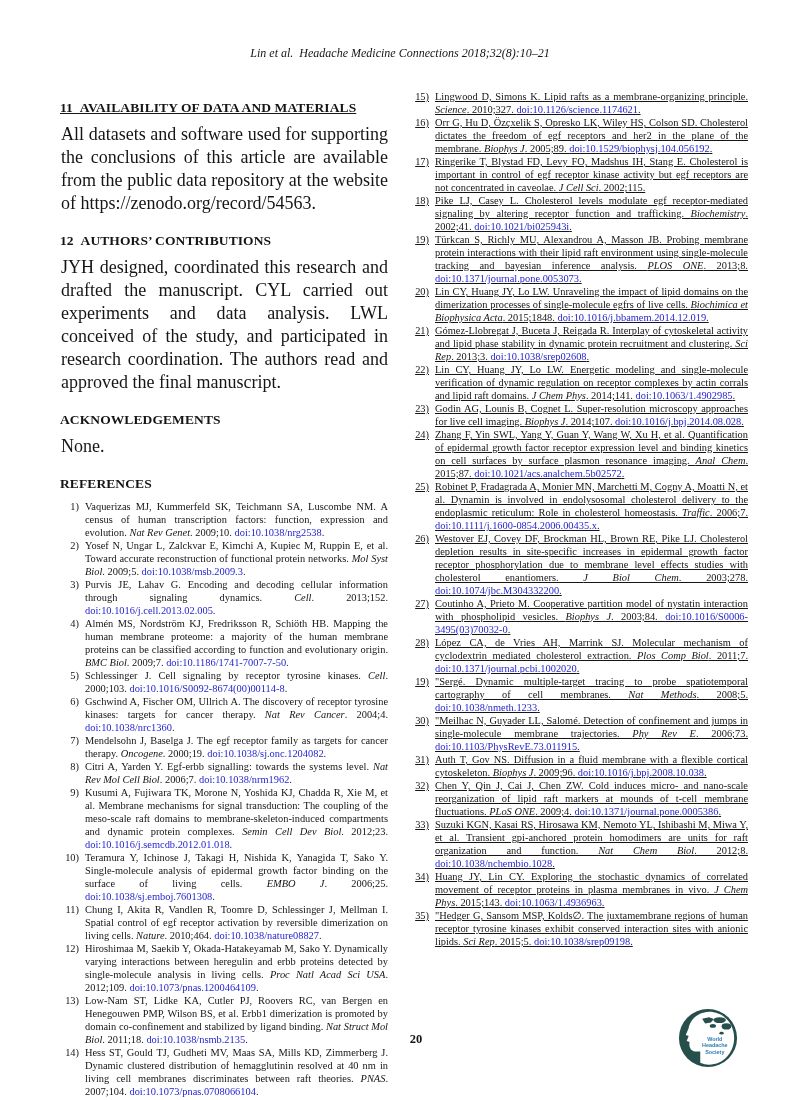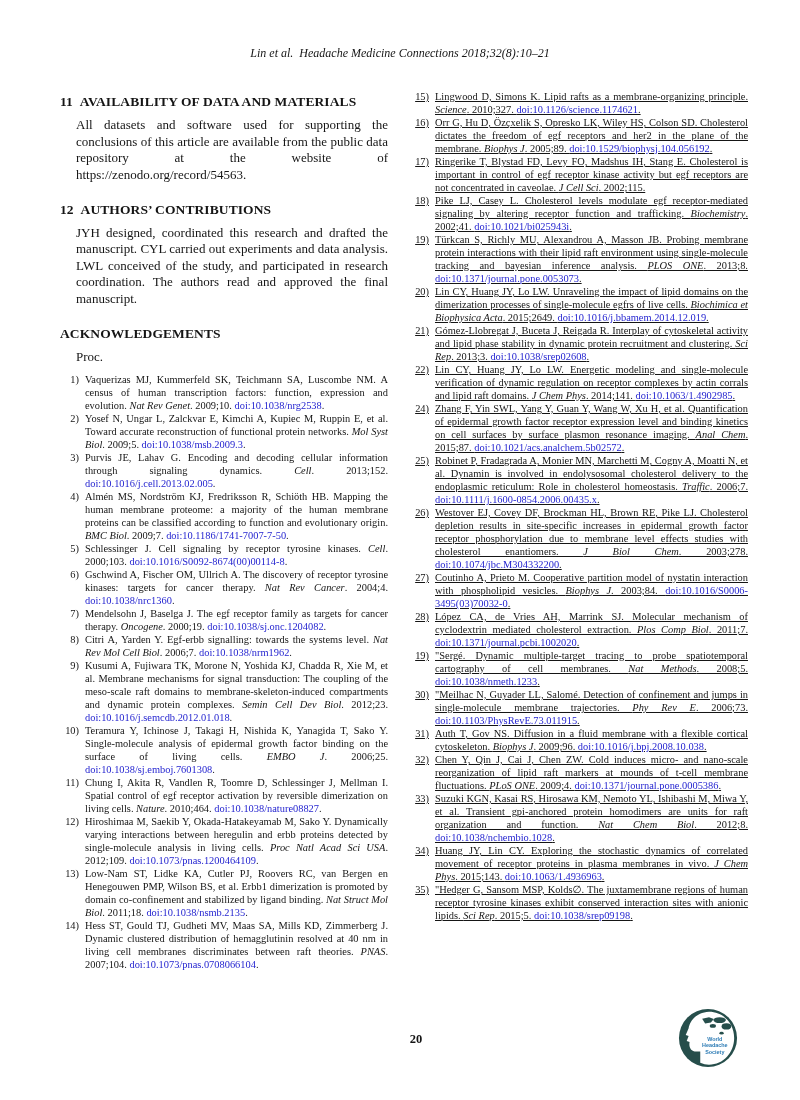--- a/index.html
+++ b/index.html
@@ -18,24 +18,24 @@
   .cols {
     position:absolute; top:88px; left:60px; width:688px;
     display:flex; gap:22px;
   }
   .col-left { width:328px; }
   .col-right { width:338px; }
   h2.sec {
     font-size:13.5px; font-weight:bold; margin:18px 0 0 0;
     letter-spacing:0.1px;
   }
-  h2.sec.first { margin-top:6px; }
+  h2.sec.first { margin-top:12px;text-decoration:underline; }
   p.para {
-    font-size:13px; line-height:1.28; text-align:justify;
-    margin:7px 0 0 16px;
+    font-size:18px; line-height:1.28; text-align:justify;
+    margin:7px 0 0 1px;
   }
   .ref-list { margin-top:8px; }
   .ref {
     display:flex; font-size:10.4px; line-height:1.25;
     margin:0;
   }
   .ref-num { flex:0 0 19px; text-align:right; padding-right:6px; }
   .ref-body { flex:1; text-align:justify; }
   .it { font-style:italic; }
   .doi { color:#2424d0; }
@@ -55,22 +55,23 @@
 
 <div class="cols">
   <div class="col col-left">
     <h2 class="sec first">11 AVAILABILITY OF DATA AND MATERIALS</h2>
     <p class="para">All datasets and software used for supporting the conclusions of this article are available from the public data repository at the website of https://zenodo.org/record/54563.</p>
 
     <h2 class="sec">12 AUTHORS’ CONTRIBUTIONS</h2>
     <p class="para">JYH designed, coordinated this research and drafted the manuscript. CYL carried out experiments and data analysis. LWL conceived of the study, and participated in research coordination. The authors read and approved the final manuscript.</p>
 
     <h2 class="sec">ACKNOWLEDGEMENTS</h2>
-    <p class="para">Proc.</p>
-
+    <p class="para">None.</p>
+
+    <h2 class="sec">REFERENCES</h2>
     <div class="ref-list" id="refs-left">
         <div class="ref">
           <span class="ref-num">1)</span>
           <span class="ref-body"><span>Vaquerizas MJ, Kummerfeld SK, Teichmann SA, Luscombe NM. A census of human transcription factors: function, expression and evolution. </span><span class="it">Nat Rev Genet</span><span>. 2009;10. </span><span class="doi">doi:10.1038/nrg2538</span><span>.</span></span>
         </div>
         <div class="ref">
           <span class="ref-num">2)</span>
           <span class="ref-body"><span>Yosef N, Ungar L, Zalckvar E, Kimchi A, Kupiec M, Ruppin E, et al. Toward accurate reconstruction of functional protein networks. </span><span class="it">Mol Syst Biol</span><span>. 2009;5. </span><span class="doi">doi:10.1038/msb.2009.3</span><span>.</span></span>
         </div>
         <div class="ref">
@@ -141,29 +142,33 @@
         <div class="ref">
           <span class="ref-num">18)</span>
           <span class="ref-body"><span>Pike LJ, Casey L. Cholesterol levels modulate egf receptor-mediated signaling by altering receptor function and trafficking. </span><span class="it">Biochemistry</span><span>. 2002;41. </span><span class="doi">doi:10.1021/bi025943i</span><span>.</span></span>
         </div>
         <div class="ref">
           <span class="ref-num">19)</span>
           <span class="ref-body"><span>Türkcan S, Richly MU, Alexandrou A, Masson JB. Probing membrane protein interactions with their lipid raft environment using single-molecule tracking and bayesian inference analysis. </span><span class="it">PLOS ONE</span><span>. 2013;8. </span><span class="doi">doi:10.1371/journal.pone.0053073</span><span>.</span></span>
         </div>
         <div class="ref">
           <span class="ref-num">20)</span>
-          <span class="ref-body"><span>Lin CY, Huang JY, Lo LW. Unraveling the impact of lipid domains on the dimerization processes of single-molecule egfrs of live cells. </span><span class="it">Biochimica et Biophysica Acta</span><span>. 2015;2649. </span><span class="doi">doi:10.1016/j.bbamem.2014.12.019</span><span>.</span></span>
+          <span class="ref-body"><span>Lin CY, Huang JY, Lo LW. Unraveling the impact of lipid domains on the dimerization processes of single-molecule egfrs of live cells. </span><span class="it">Biochimica et Biophysica Acta</span><span>. 2015;1848. </span><span class="doi">doi:10.1016/j.bbamem.2014.12.019</span><span>.</span></span>
         </div>
         <div class="ref">
           <span class="ref-num">21)</span>
           <span class="ref-body"><span>Gómez-Llobregat J, Buceta J, Reigada R. Interplay of cytoskeletal activity and lipid phase stability in dynamic protein recruitment and clustering. </span><span class="it">Sci Rep</span><span>. 2013;3. </span><span class="doi">doi:10.1038/srep02608</span><span>.</span></span>
         </div>
         <div class="ref">
           <span class="ref-num">22)</span>
           <span class="ref-body"><span>Lin CY, Huang JY, Lo LW. Energetic modeling and single-molecule verification of dynamic regulation on receptor complexes by actin corrals and lipid raft domains. </span><span class="it">J Chem Phys</span><span>. 2014;141. </span><span class="doi">doi:10.1063/1.4902985</span><span>.</span></span>
+        </div>
+        <div class="ref">
+          <span class="ref-num">23)</span>
+          <span class="ref-body"><span>Godin AG, Lounis B, Cognet L. Super-resolution microscopy approaches for live cell imaging. </span><span class="it">Biophys J</span><span>. 2014;107. </span><span class="doi">doi:10.1016/j.bpj.2014.08.028</span><span>.</span></span>
         </div>
         <div class="ref">
           <span class="ref-num">24)</span>
           <span class="ref-body"><span>Zhang F, Yin SWL, Yang Y, Guan Y, Wang W, Xu H, et al. Quantification of epidermal growth factor receptor expression level and binding kinetics on cell surfaces by surface plasmon resonance imaging. </span><span class="it">Anal Chem</span><span>. 2015;87. </span><span class="doi">doi:10.1021/acs.analchem.5b02572</span><span>.</span></span>
         </div>
         <div class="ref">
           <span class="ref-num">25)</span>
           <span class="ref-body"><span>Robinet P, Fradagrada A, Monier MN, Marchetti M, Cogny A, Moatti N, et al. Dynamin is involved in endolysosomal cholesterol delivery to the endoplasmic reticulum: Role in cholesterol homeostasis. </span><span class="it">Traffic</span><span>. 2006;7. </span><span class="doi">doi:10.1111/j.1600-0854.2006.00435.x</span><span>.</span></span>
         </div>
         <div class="ref">

